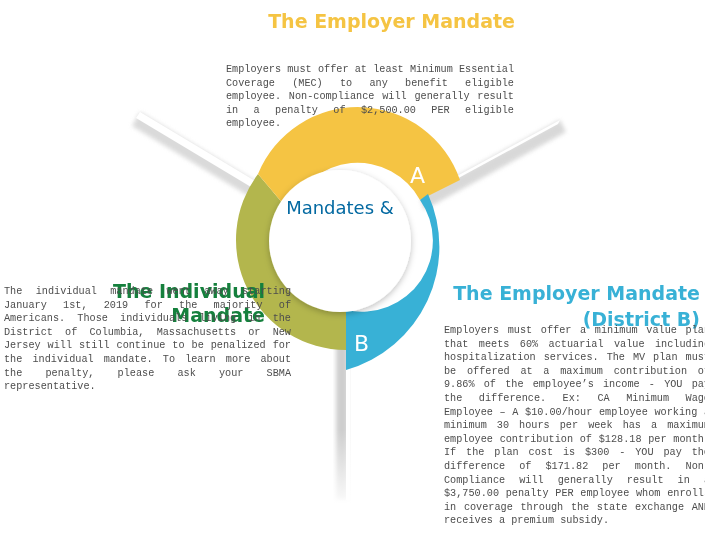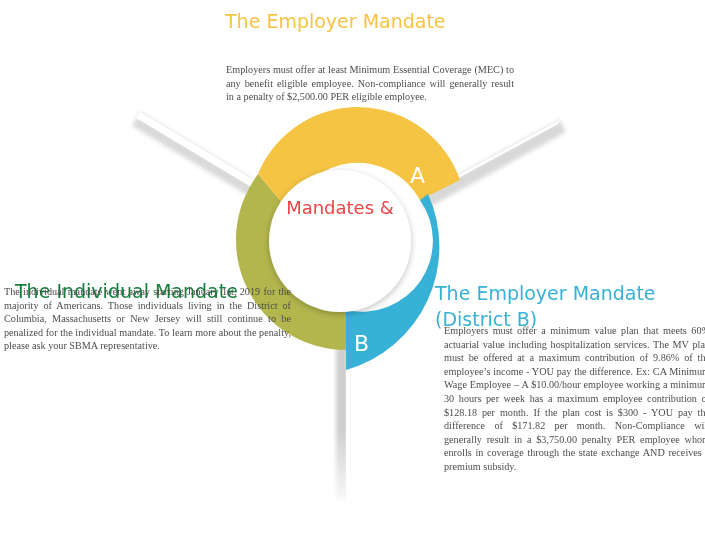--- a/index.html
+++ b/index.html
@@ -1,30 +1,30 @@
 <!DOCTYPE html>
 <html><head>
 <meta charset="utf-8">
 <style>
   html, body { margin: 0; padding: 0; background: #ffffff; }
   body { width: 705px; height: 545px; position: relative; overflow: hidden;
          font-family: "DejaVu Sans", sans-serif; }
   .abs { position: absolute; }
-  .title { font-family: "DejaVu Sans", sans-serif; font-weight: normal; text-align: left;
+  .title { font-family: "DejaVu Sans", sans-serif; font-weight: bold; text-align: right;
            letter-spacing: 0px; }
   .title-a { color: #f5c443; font-size: 19px; line-height: 26px; left: 225px; top: 8px; width: 290px; }
   .title-ind { color: #15803d; font-size: 19px; line-height: 24px; left: 15px; top: 279px; width: 250px; }
   .title-b { color: #38b1d6; font-size: 19px; line-height: 26px; left: 435px; top: 280px; width: 265px; }
   .body-text { color: #4d4d4d; font-size: 10.2px; line-height: 13.6px; text-align: justify;
-               font-family: Liberation Serif, serif; }
+               font-family: Liberation Mono, monospace; }
   .body-a { left: 226px; top: 63px; width: 288px; }
   .body-ind { left: 4px; top: 285px; width: 287px; }
   .body-b { left: 444px; top: 324px; width: 266px; }
   .center-label { left: 270px; top: 196px; width: 140px; text-align: center;
-                  color: #ef4444; font-size: 18px; line-height: 24px; }
+                  color: #0369a1; font-size: 18px; line-height: 24px; }
   .arc-letter { color: #ffffff; font-size: 22px; line-height: 22px; }
   .letter-a { left: 410px; top: 165px; }
   .letter-b { left: 354px; top: 333px; }
   svg.diagram { position: absolute; left: 0; top: 0; }
 </style>
 </head>
 <body>
 
 <svg class="diagram" width="705" height="545" viewBox="0 0 705 545">
   <defs>

